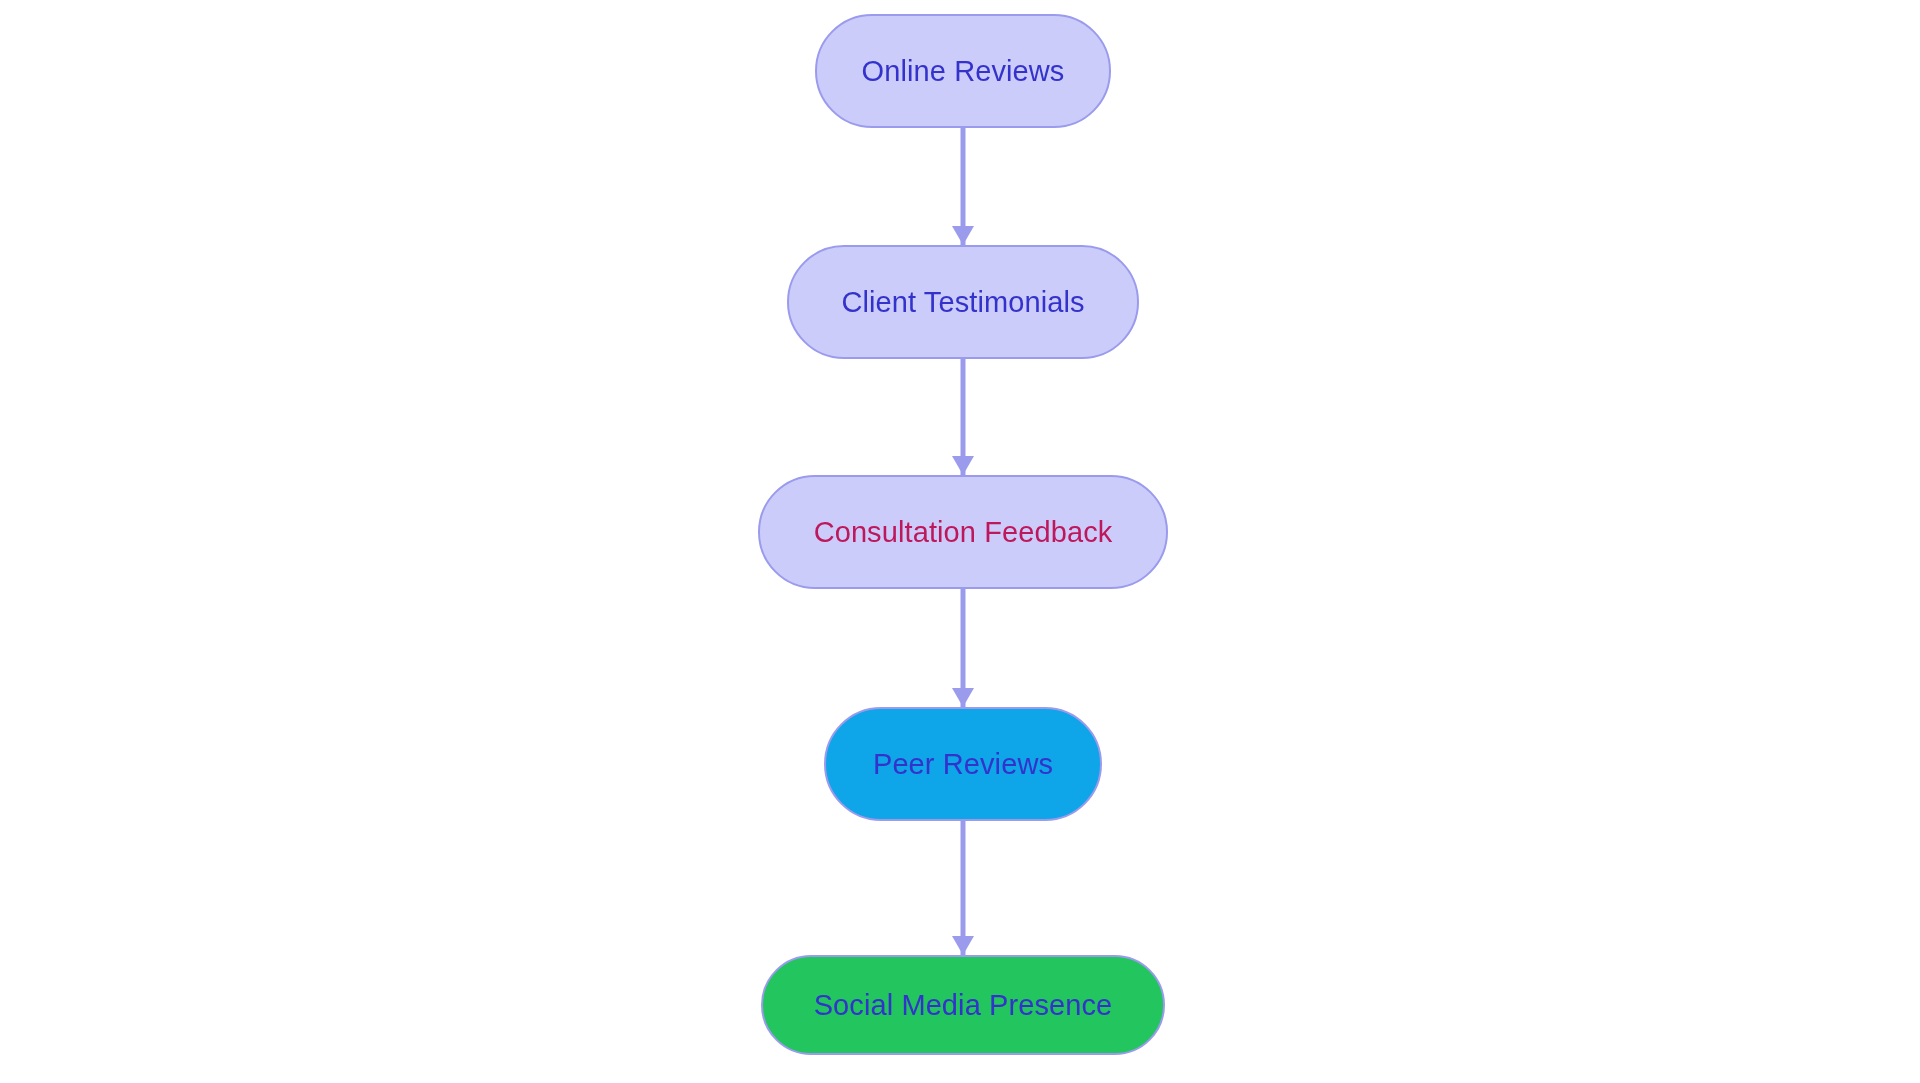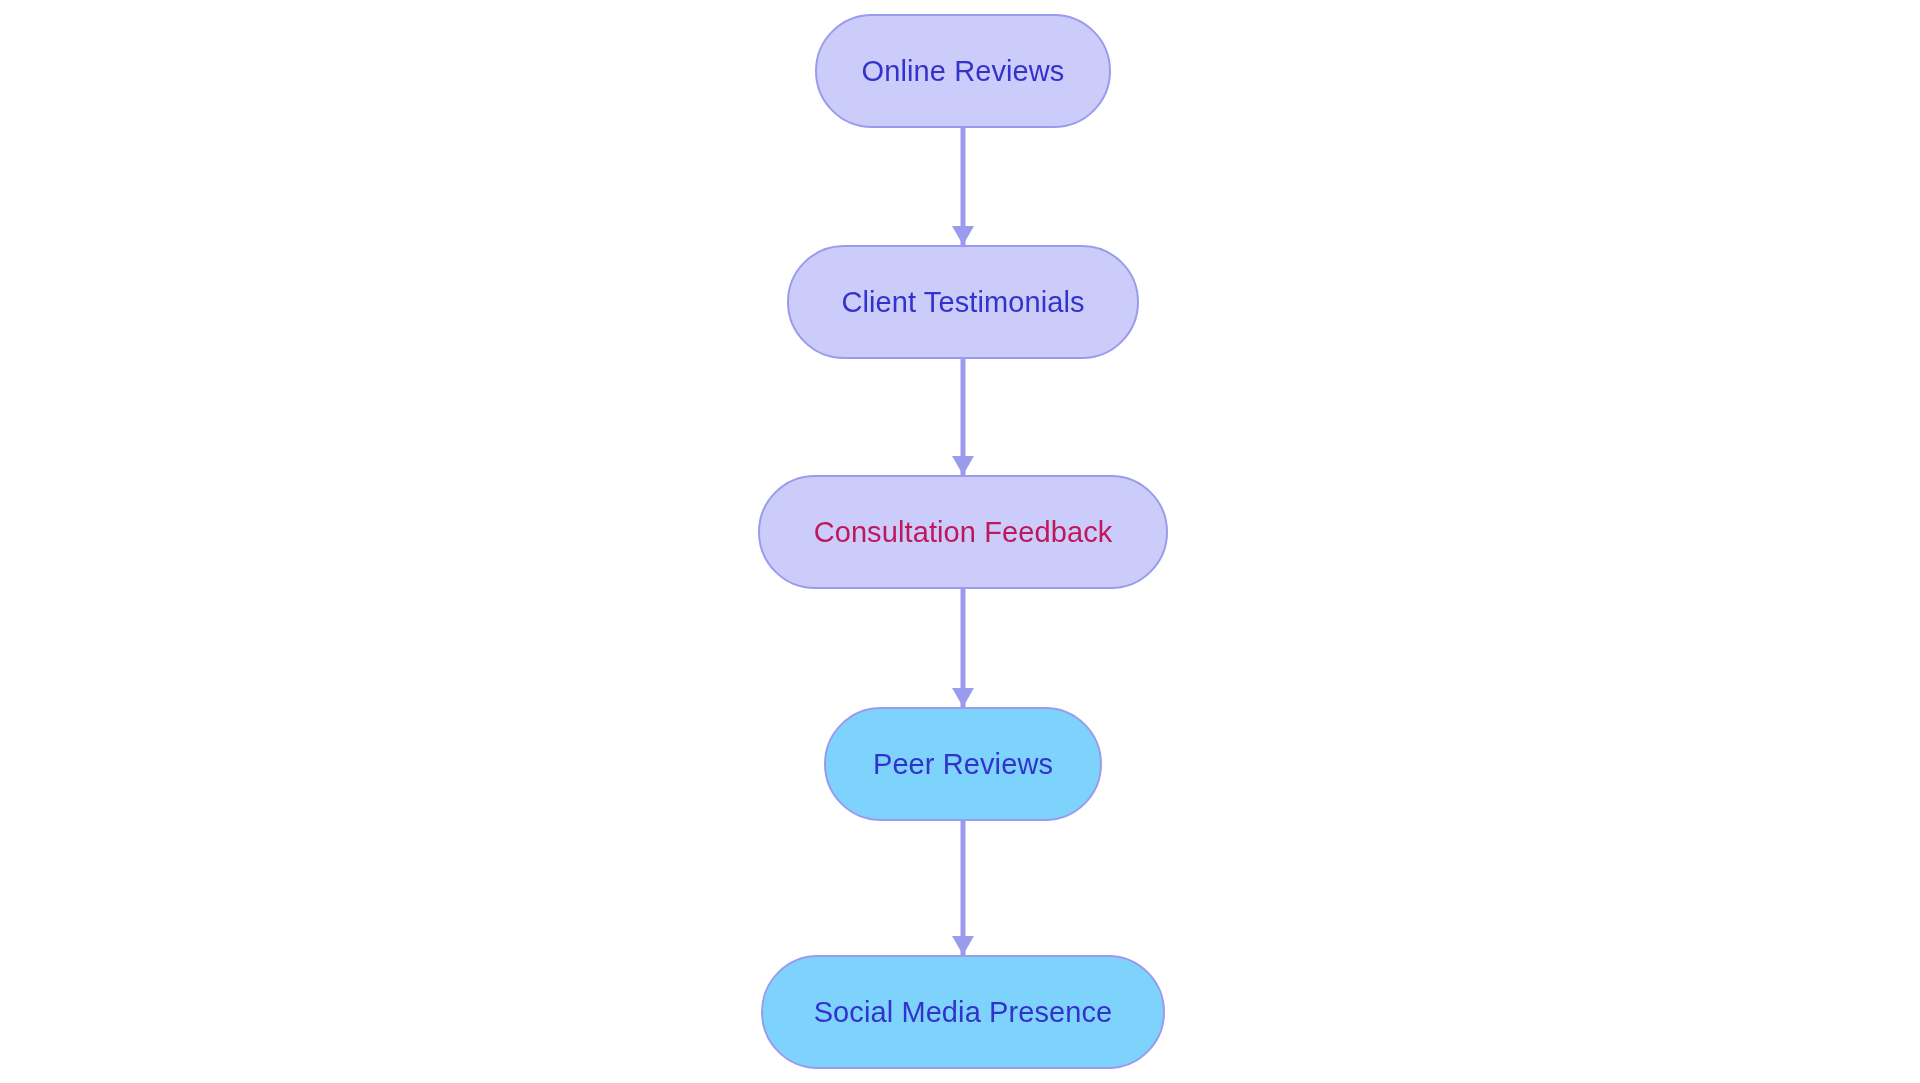--- a/index.html
+++ b/index.html
@@ -104,21 +104,21 @@
   </div>
 
   <div class="node" style="left: 963px; top: 245px; width: 352px; height: 114px; background: rgb(204, 204, 250); border-color: rgb(155, 155, 238);">
     <span class="node-label" style="color: rgb(51, 51, 204);">Client Testimonials</span>
   </div>
 
   <div class="node" style="left: 963px; top: 475px; width: 410px; height: 114px; background: rgb(204, 204, 250); border-color: rgb(155, 155, 238);">
     <span class="node-label" style="color: #be185d;">Consultation Feedback</span>
   </div>
 
-  <div class="node" style="left: 963px; top: 707px; width: 278px; height: 114px; background: #7dd3fc; border-color: rgb(155, 155, 238);">
+  <div class="node" style="left: 963px; top: 707px; width: 278px; height: 114px; background: #0ea5e9; border-color: rgb(155, 155, 238);">
     <span class="node-label" style="color: rgb(51, 51, 204);">Peer Reviews</span>
   </div>
 
-  <div class="node" style="left: 963px; top: 955px; width: 404px; height: 114px; background: #7dd3fc; border-color: rgb(155, 155, 238); text-align: center;">
+  <div class="node" style="left: 963px; top: 955px; width: 404px; height: 100px; background: #22c55e; border-color: rgb(155, 155, 238); text-align: center;">
     <span class="node-label" style="color: rgb(51, 51, 204);">Social Media Presence</span>
   </div>
 
 </div>
 
 </body></html>

